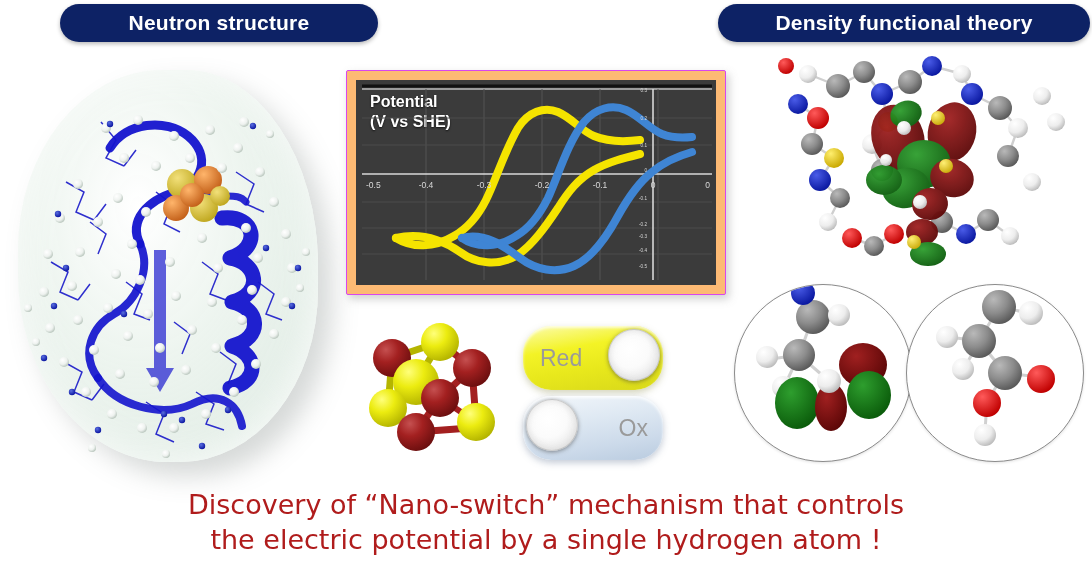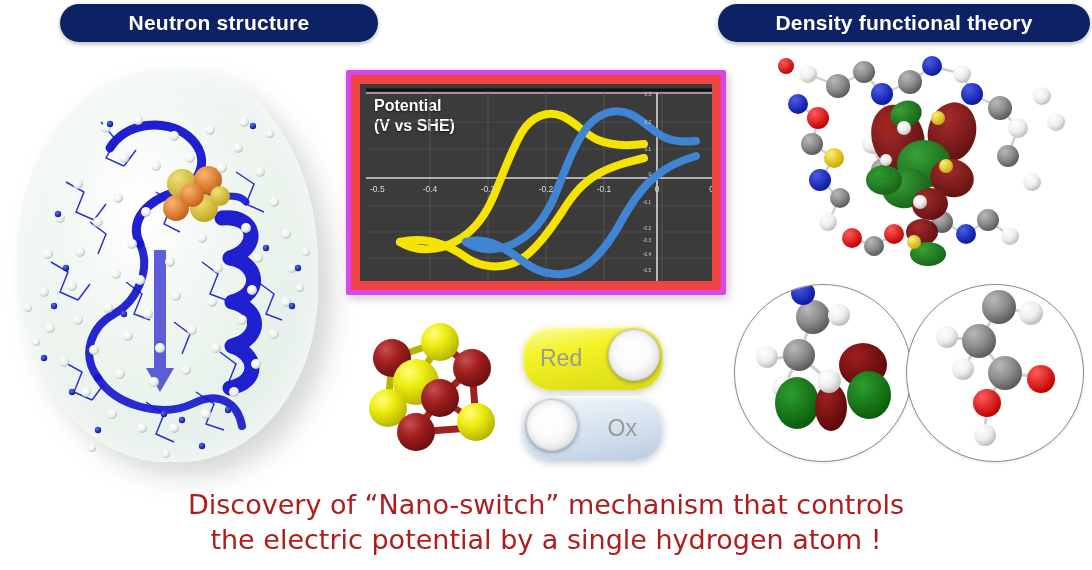--- a/index.html
+++ b/index.html
@@ -30,21 +30,21 @@
     background:
       radial-gradient(ellipse at 40% 35%, rgba(255,255,255,.95) 0%, rgba(236,244,238,.92) 42%, rgba(224,236,228,.85) 70%, rgba(216,230,221,.6) 100%);
     box-shadow: 14px 14px 26px rgba(120,130,125,.30), inset 0 0 40px rgba(255,255,255,.8);
     filter:blur(.2px);
   }
   .prot-svg{position:absolute;left:0;top:0;}
 
   
   #cv-card{
     position:absolute;left:346px;top:70px;width:380px;height:225px;
-    background:#ef4444;border:5px solid #d946ef;
+    background:#fdba74;border:1px solid #d946ef;
     box-shadow:3px 4px 9px rgba(120,120,120,.35);
     padding:9px;box-sizing:border-box;border-radius:2px;
   }
   #cv-plot{position:relative;width:100%;height:100%;background:#3b3b3b;overflow:hidden;}
   .cv-caption{
     position:absolute;left:14px;top:12px;color:#fff;
     font-weight:bold;font-size:16px;line-height:1.22;
     text-shadow:0 1px 2px rgba(0,0,0,.7);pointer-events:none;
   }
   .cv-svg{position:absolute;left:0;top:0;}
@@ -68,21 +68,21 @@
   #toggle-ox{
     left:523px;top:396px;
     background:linear-gradient(170deg,#f3f7fb 0%,#dfe9f3 38%,#ccdaea 72%,#b9cbdf 100%);
     box-shadow:0 3px 7px rgba(90,110,140,.35), inset 0 2px 3px rgba(255,255,255,.85);
   }
   .toggle-label{
     position:absolute;top:50%;transform:translateY(-50%);
     font-size:23px;color:#9a9a9a;font-family:"Liberation Sans",sans-serif;
   }
   #toggle-red .toggle-label{left:17px;}
-  #toggle-ox .toggle-label{right:26px;}
+  #toggle-ox .toggle-label{right:15px;}
   .knob{
     position:absolute;top:3px;width:50px;height:50px;border-radius:50%;
     background:radial-gradient(circle at 42% 38%, #ffffff 0%, #fbfbfb 44%, #ececec 72%, #d6d6d6 100%);
     box-shadow:0 1px 4px rgba(60,60,60,.55), inset 0 0 7px rgba(210,210,210,.7);
     border:1px solid rgba(150,150,150,.45);
   }
   #toggle-red .knob{right:3px;}
   #toggle-ox .knob{left:3px;}
 
   

